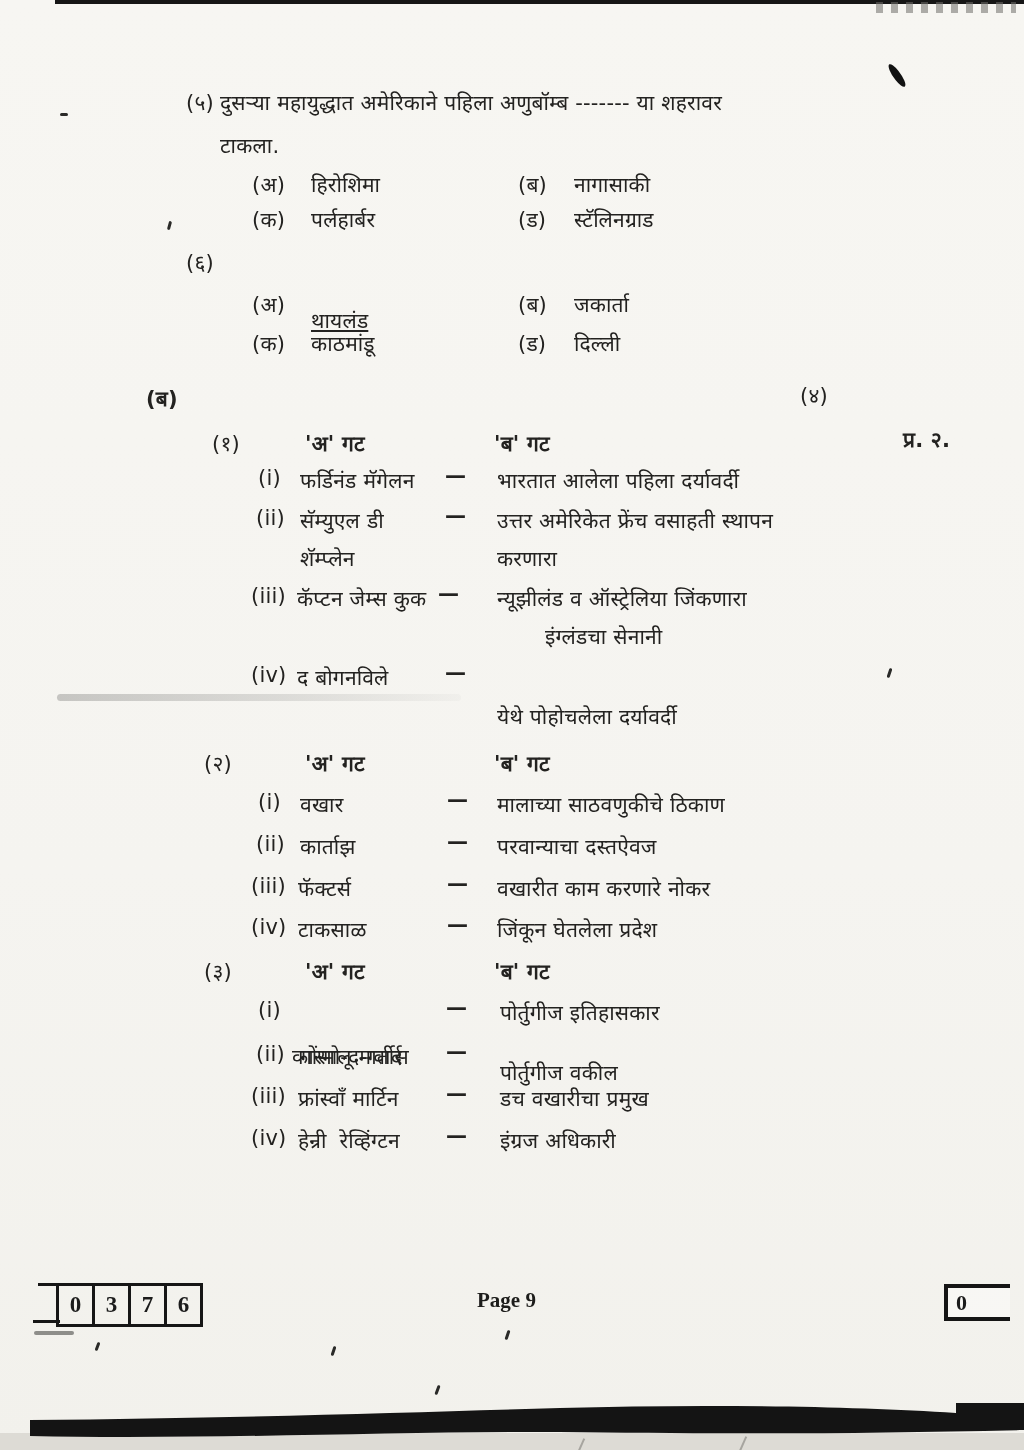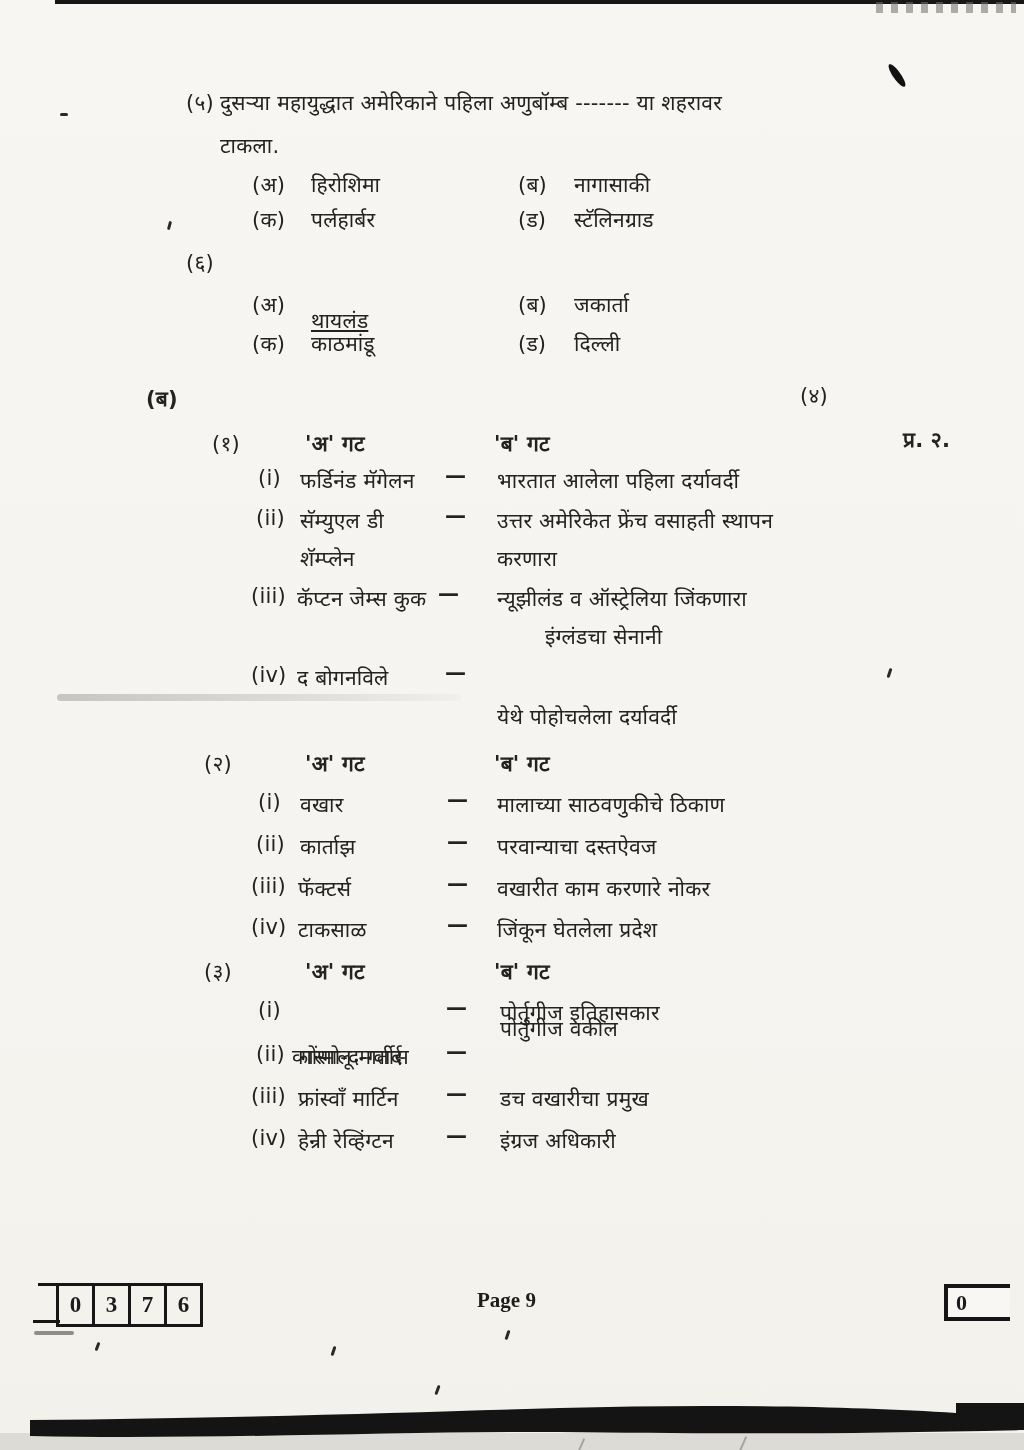--- a/index.html
+++ b/index.html
@@ -146,29 +146,29 @@
   <span class="abs dev bold" style="left:494px;top:957px;">'ब' गट</span>
 
   <span class="abs dev" style="left:258px;top:998px;">(i)</span>
   <span class="abs dev" style="left:292px;top:998px;margin-top:44px;">कास्मो-द-ग्वार्द</span>
   <span class="abs dev dashcol" style="left:446px;top:996px;">—</span>
   <span class="abs dev" style="left:500px;top:998px;">पोर्तुगीज इतिहासकार</span>
 
   <span class="abs dev" style="left:256px;top:1042px;">(ii)</span>
   <span class="abs dev" style="left:300px;top:1042px;">गोंसालू मार्तीस</span>
   <span class="abs dev dashcol" style="left:446px;top:1040px;">—</span>
-  <span class="abs dev" style="left:500px;top:1014px;">पोर्तुगीज वकील</span>
+  <span class="abs dev" style="left:500px;top:1058px;">पोर्तुगीज वकील</span>
 
   <span class="abs dev" style="left:251px;top:1084px;">(iii)</span>
   <span class="abs dev" style="left:298px;top:1084px;">फ्रांस्वाँ मार्टिन</span>
   <span class="abs dev dashcol" style="left:446px;top:1082px;">—</span>
   <span class="abs dev" style="left:500px;top:1084px;">डच वखारीचा प्रमुख</span>
 
   <span class="abs dev" style="left:251px;top:1126px;">(iv)</span>
-  <span class="abs dev" style="left:298px;top:1126px;">हेन्री रेव्हिंग्टन</span>
+  <span class="abs dev" style="left:298px;top:1126px;font-family:Liberation Mono, monospace;">हेन्री रेव्हिंग्टन</span>
   <span class="abs dev dashcol" style="left:446px;top:1124px;">—</span>
   <span class="abs dev" style="left:500px;top:1126px;">इंग्रज अधिकारी</span>
 
   <div class="codeext-top"></div>
   <div class="codeext-bot"></div>
   <div class="codebox">
     <div class="cell">0</div>
     <div class="cell">3</div>
     <div class="cell">7</div>
     <div class="cell">6</div>

